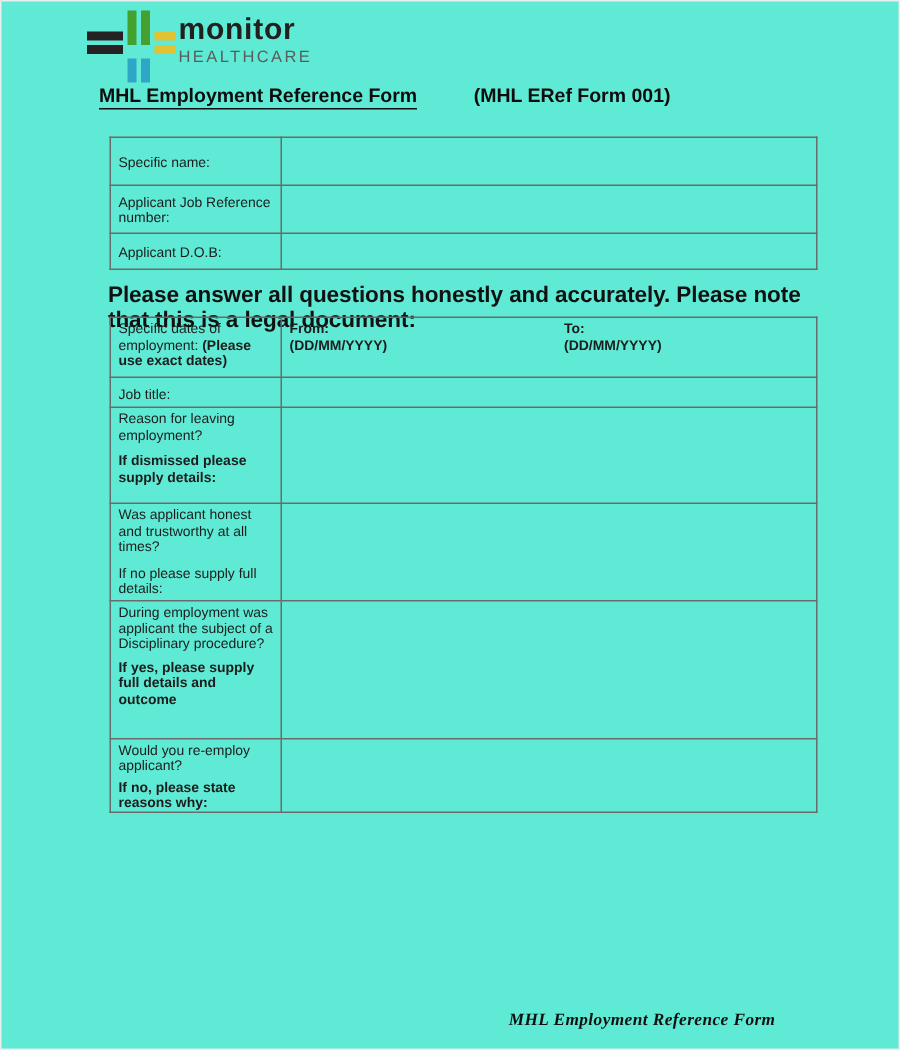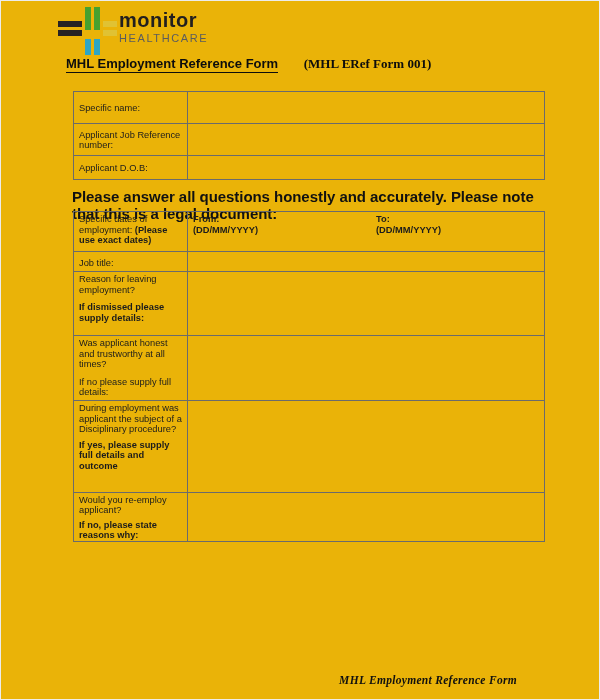--- a/index.html
+++ b/index.html
@@ -1,18 +1,18 @@
 <!DOCTYPE html>
 <html><head>
 <meta charset="utf-8">
 <style>
   * { margin:0; padding:0; box-sizing:border-box; }
   html,body { background:#fff; }
   .page {
-    position:relative; width:600px; height:700px; background:#eab308;
+    position:relative; width:600px; height:700px; background:#5eead4;
     font-family:"Liberation Sans", sans-serif; color:#1c1c1c; overflow:hidden;
     border:1px solid #ececec;
   }
 
   
   .logo-cross { position:absolute; left:57px; top:4px; width:60px; height:54px; }
   .strip { position:absolute; }
   .strip.green-l  { left:27px; top:2px;  width:6px;  height:23px; }
   .strip.green-r  { left:36px; top:2px;  width:6px;  height:23px; }
   .strip.teal-l   { left:27px; top:34px; width:6px;  height:16px; }
@@ -22,21 +22,21 @@
   .strip.yellow-t { left:45px; top:16px; width:14px; height:6px; }
   .strip.yellow-b { left:45px; top:25px; width:14px; height:6px; }
 
   .brand-text { position:absolute; left:118px; top:8px; }
   .brand-name { font-size:20px; font-weight:bold; color:#221f1f; letter-spacing:.5px; line-height:22px; }
   .brand-division { font-size:11px; color:#5b5c5e; letter-spacing:1.6px; line-height:12px; margin-top:1px; }
 
   
   .title-row { position:absolute; left:65px; top:55px; font-size:13px; font-weight:bold; color:#0d0d0d; white-space:nowrap; }
   .title-main { border-bottom:1.5px solid #0d0d0d; padding-bottom:1px; }
-  .title-code { margin-left:22px;font-family:Liberation Serif, serif; }
+  .title-code { margin-left:34px; }
 
   
   table { border-collapse:collapse; table-layout:fixed; width:471px; }
   td { border:1px solid #6b6b6b; font-size:9.3px; line-height:10.5px; vertical-align:top; }
   td.lbl { padding:2px 2px 1px 5px; }
   td.val { padding:2px 2px 1px 5px; }
 
   .applicant-table { position:absolute; left:72px; top:90px; }
   .applicant-table td { vertical-align:middle; }
 

